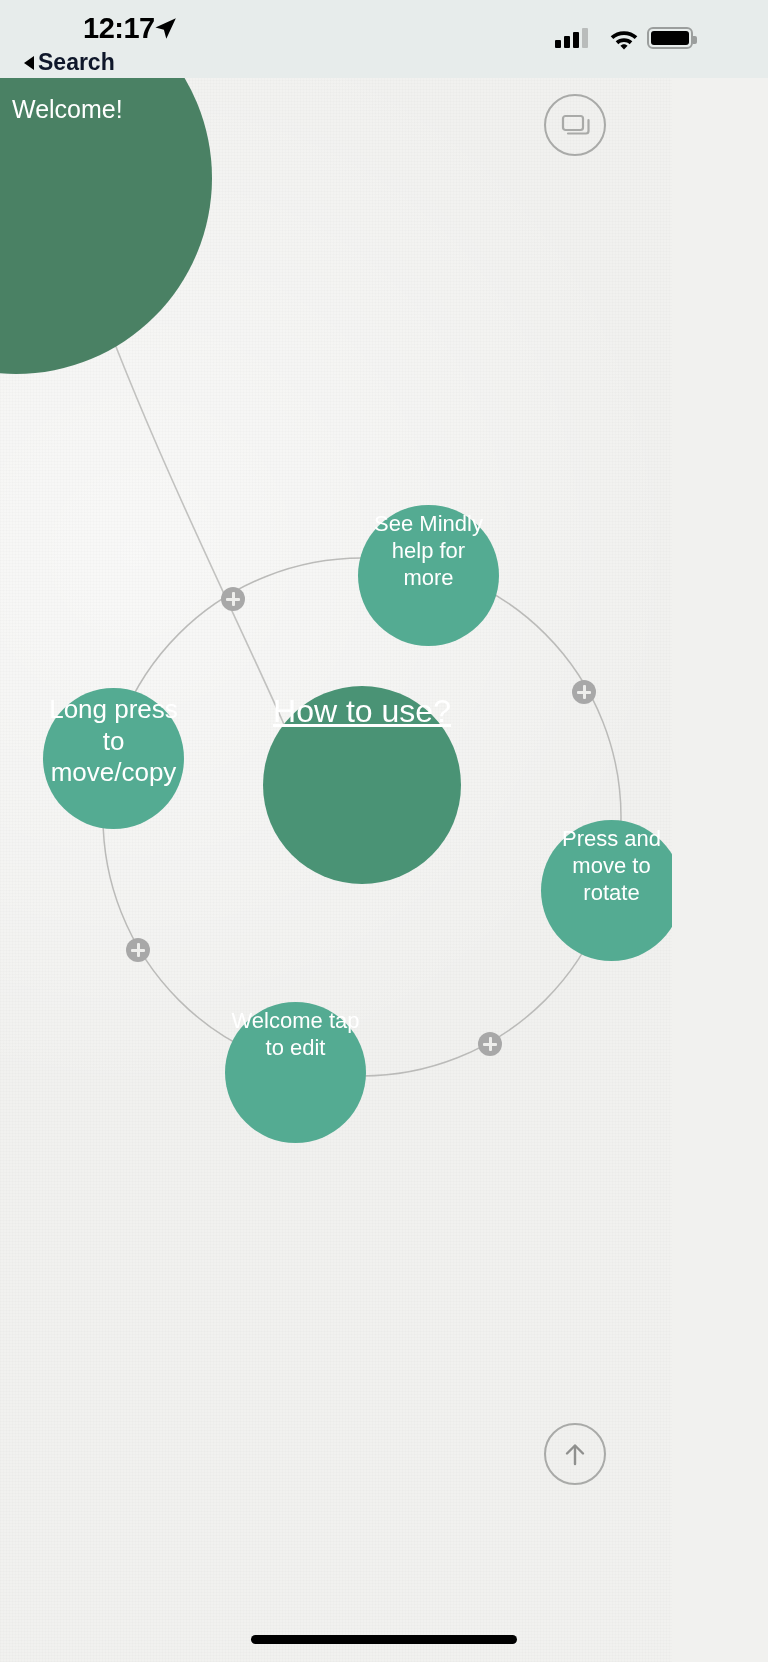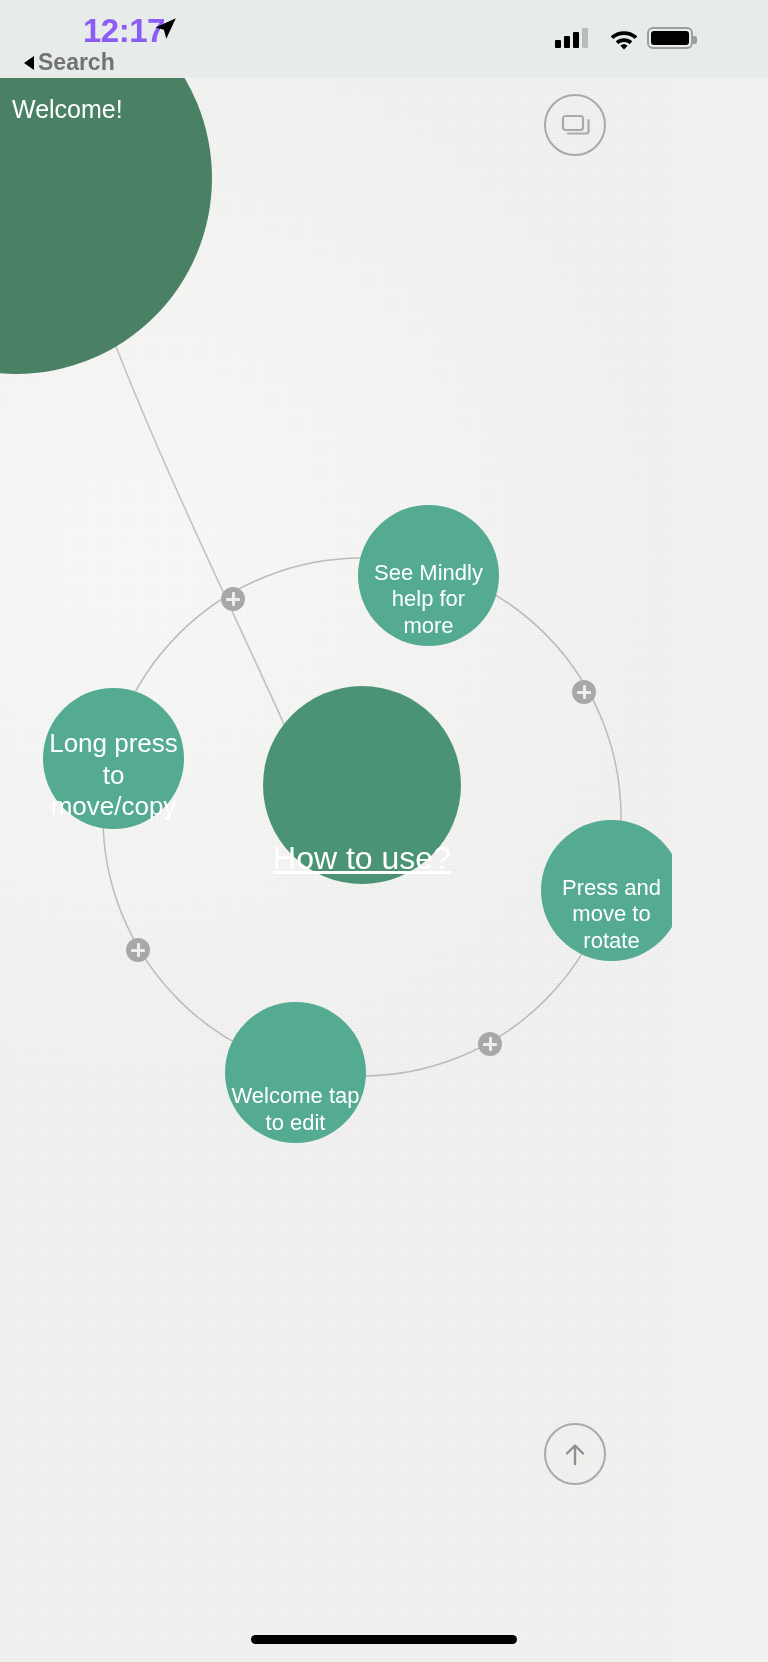--- a/index.html
+++ b/index.html
@@ -11,29 +11,29 @@
     position:relative;
   }
 
   
   #status-bar{
     position:absolute; top:0; left:0; width:768px; height:78px;
     background:#e7eceb; z-index:50;
   }
   #status-time{
     position:absolute; left:83px; top:12px;
-    font-size:33px; font-weight:700; color:#8b5cf6;
+    font-size:29px; font-weight:700; color:#000000;
     letter-spacing:-0.5px;
   }
   #loc-arrow{
     position:absolute; left:152px; top:16px; width:26px; height:26px;
   }
   #back-search{
     position:absolute; left:24px; top:49px;
-    font-size:23px; font-weight:700; color:#737373;
+    font-size:23px; font-weight:700; color:#0f172a;
     display:flex; align-items:center; gap:4px;
   }
   #back-search .tri{
     display:inline-block; width:0; height:0;
     border-top:7px solid transparent; border-bottom:7px solid transparent;
     border-right:10px solid #000;
   }
   #signal{ position:absolute; right:180px; top:28px; display:flex; align-items:flex-end; gap:3px; height:20px;}
   #signal i{ display:block; width:6px; background:#000; border-radius:1px;}
   #signal i:nth-child(1){height:8px;}
@@ -60,21 +60,21 @@
     background-image:
       repeating-linear-gradient(0deg, rgba(0,0,0,.012) 0 1px, transparent 1px 3px),
       repeating-linear-gradient(90deg, rgba(0,0,0,.012) 0 1px, transparent 1px 3px);
   }
 
   #edges{ position:absolute; top:0; left:0; width:768px; height:1584px; }
 
   
   .node{
     position:absolute; border-radius:50%;
-    display:flex; align-items:flex-end; justify-content:center;
+    display:flex; align-items:flex-start; justify-content:center;
     text-align:center; color:#fff; line-height:1.22;
     padding:6px; z-index:10;
     -webkit-font-smoothing:antialiased;
   }
   .node span{ display:block; }
 
   #node-welcome{
     left:-180px; top:-96px; width:392px; height:392px;
     background:#4a8164;
     align-items:flex-start; justify-content:flex-start;

